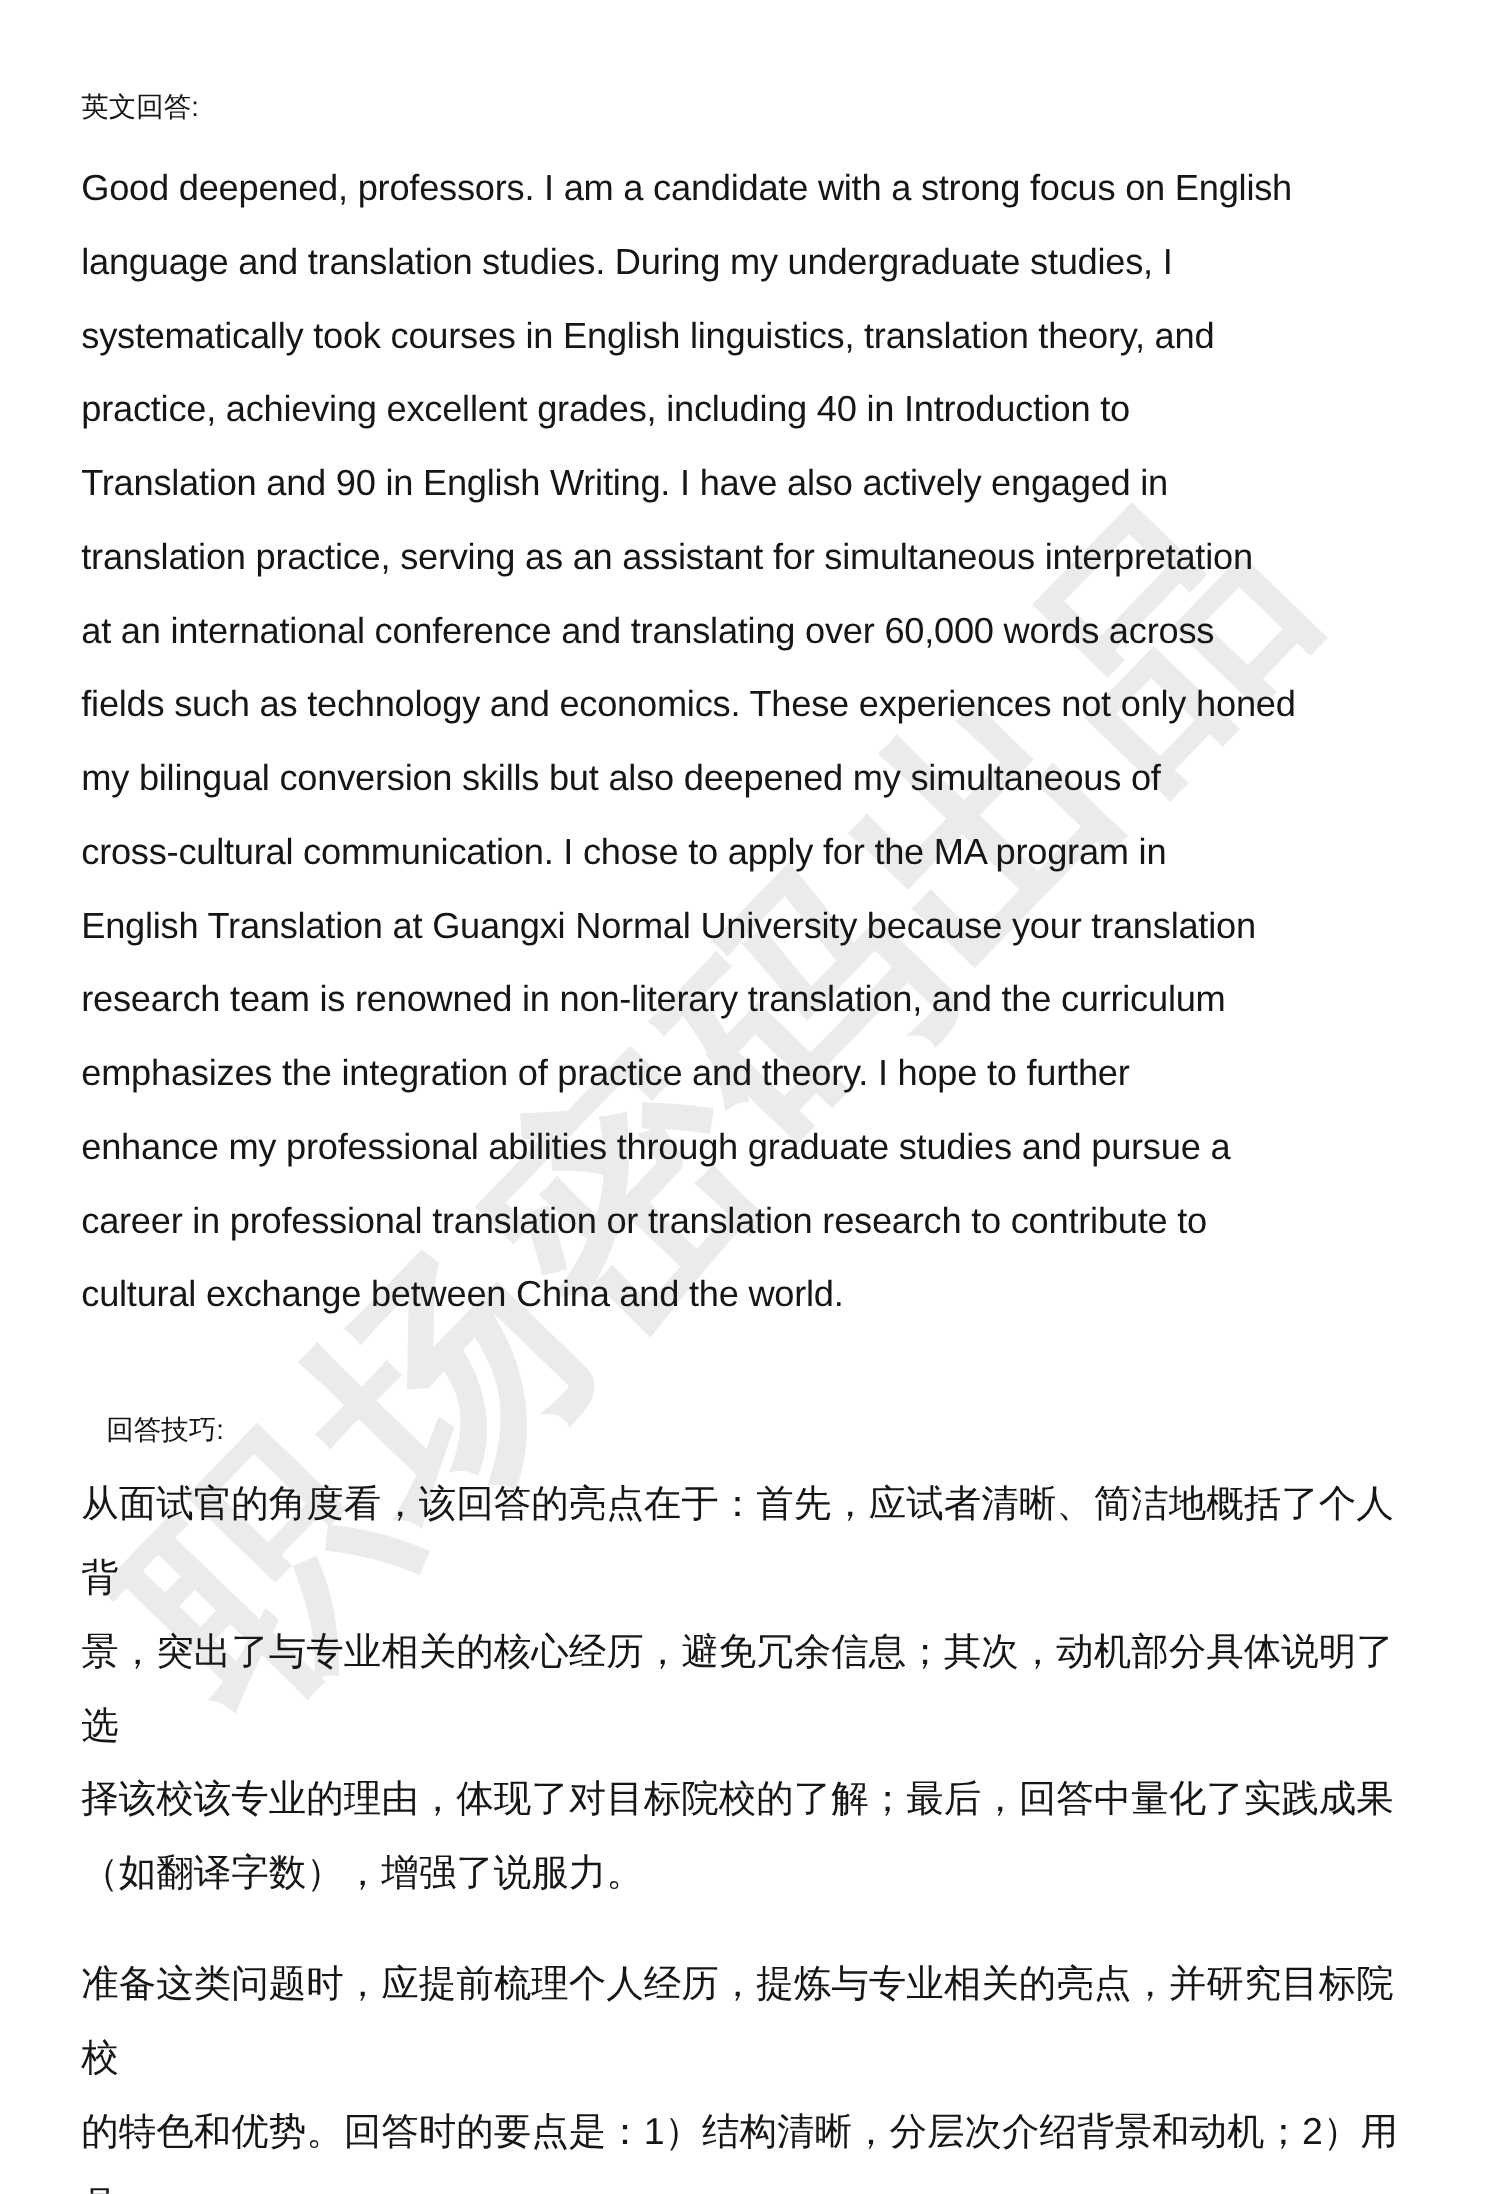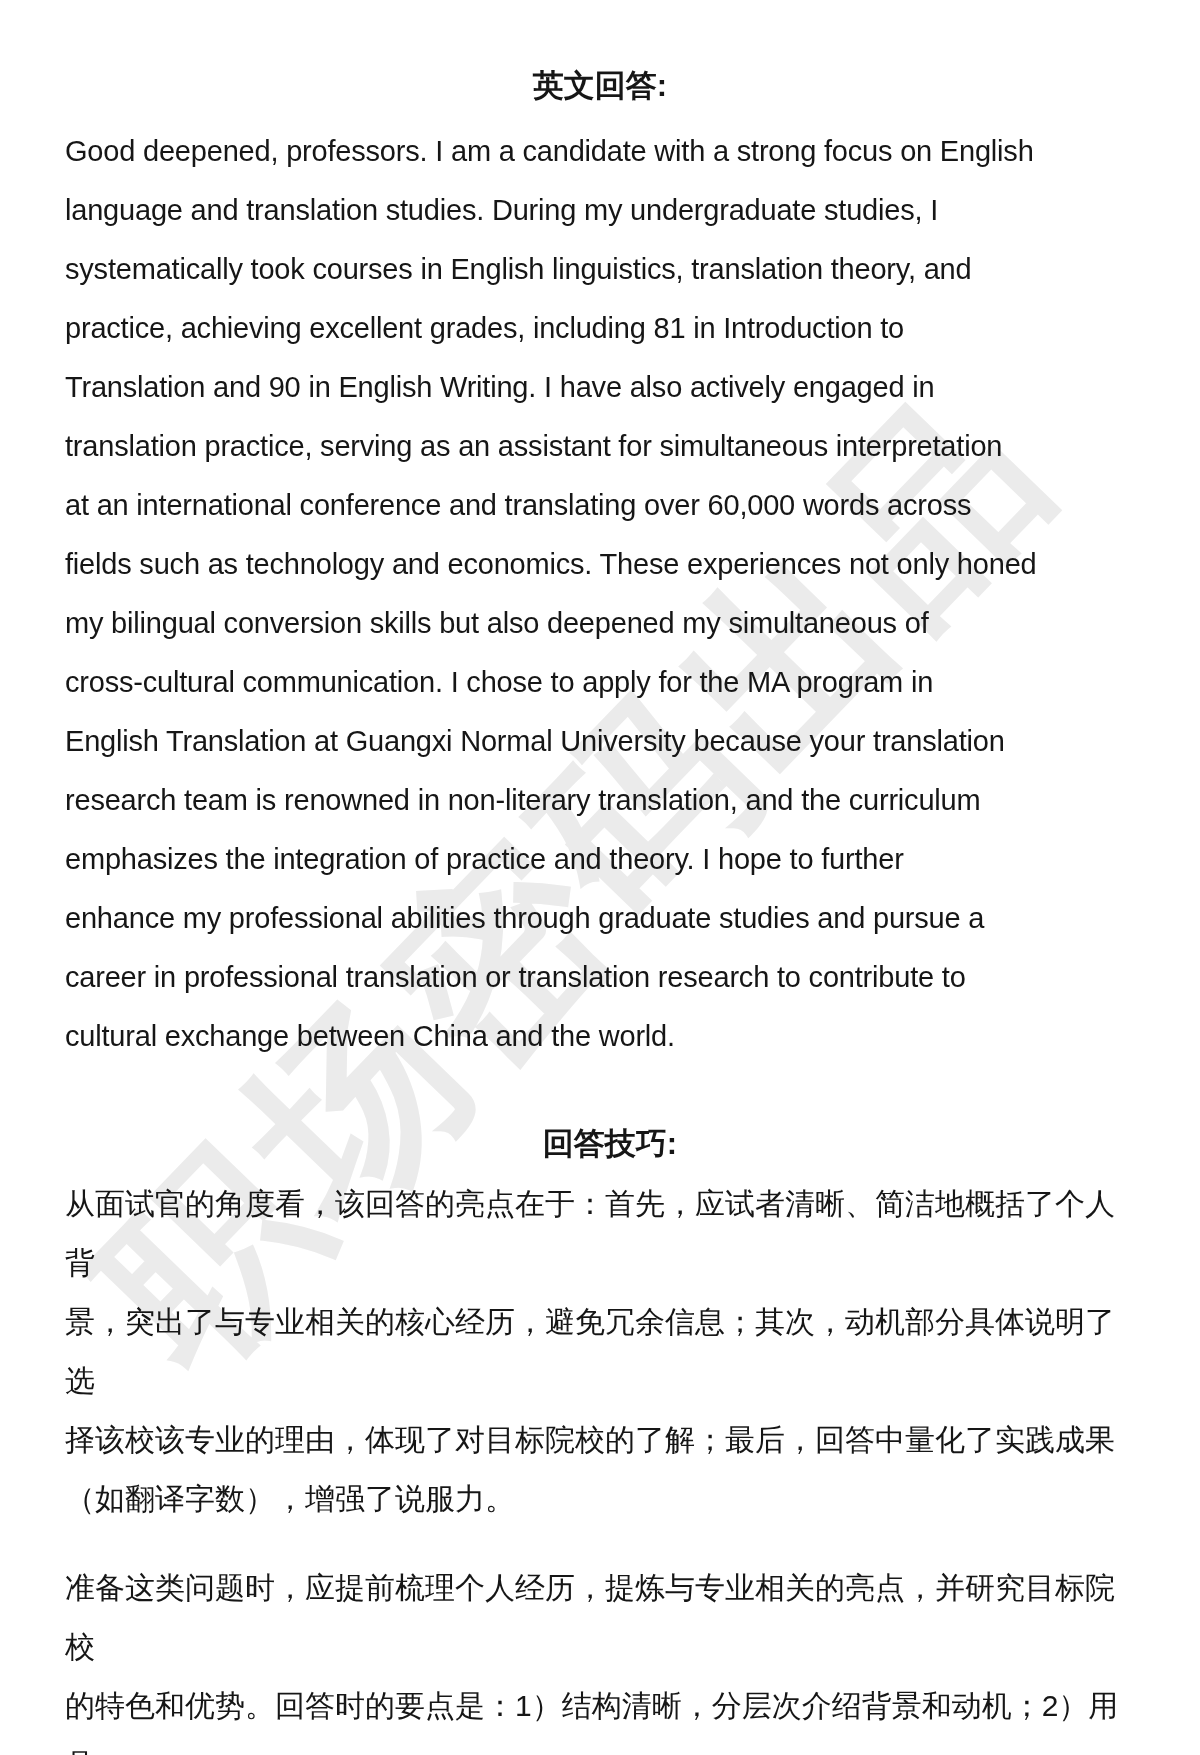--- a/index.html
+++ b/index.html
@@ -24,24 +24,23 @@
     white-space: nowrap;
     z-index: 0;
     user-select: none;
   }
   .content {
     position: relative;
     z-index: 1;
     padding: 0 65px;
   }
   .heading {
-    font-size: 31px;
+    font-size: 22px;
     line-height: 60px;
-    font-weight: bold;
-    text-align: center;
+    font-weight: normal;
   }
   .heading-first { padding-top: 56px; }
   .heading-second { margin-top: 48px; margin-left: 20px; }
   .para-en {
     margin-top: 6px;
     font-size: 29px;
     line-height: 59px;
     letter-spacing: -0.2px;
   }
   .para-zh {
@@ -56,21 +55,21 @@
 <div class="watermark">职场密码出品</div>
 
 <div class="content">
 
   <div class="heading heading-first">英文回答:</div>
 
   <div class="para-en">
     <div>Good deepened, professors. I am a candidate with a strong focus on English</div>
     <div>language and translation studies. During my undergraduate studies, I</div>
     <div>systematically took courses in English linguistics, translation theory, and</div>
-    <div>practice, achieving excellent grades, including 81 in Introduction to</div>
+    <div>practice, achieving excellent grades, including 40 in Introduction to</div>
     <div>Translation and 90 in English Writing. I have also actively engaged in</div>
     <div>translation practice, serving as an assistant for simultaneous interpretation</div>
     <div>at an international conference and translating over 60,000 words across</div>
     <div>fields such as technology and economics. These experiences not only honed</div>
     <div>my bilingual conversion skills but also deepened my simultaneous of</div>
     <div>cross-cultural communication. I chose to apply for the MA program in</div>
     <div>English Translation at Guangxi Normal University because your translation</div>
     <div>research team is renowned in non-literary translation, and the curriculum</div>
     <div>emphasizes the integration of practice and theory. I hope to further</div>
     <div>enhance my professional abilities through graduate studies and pursue a</div>

